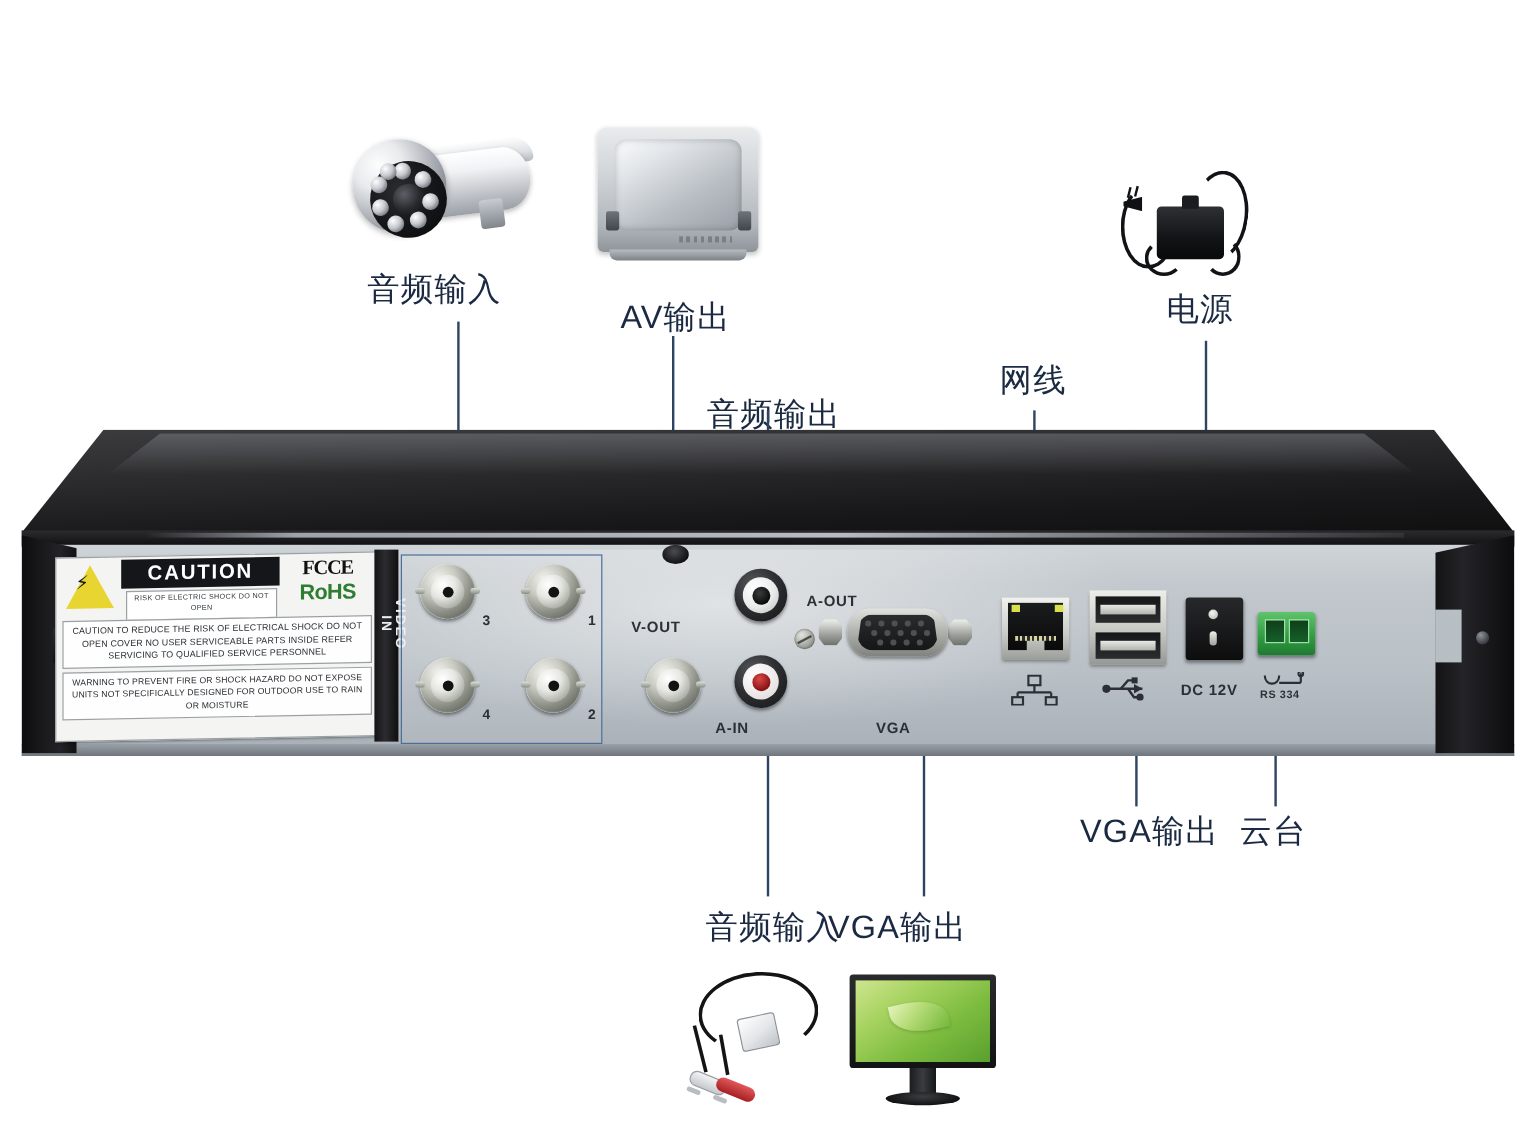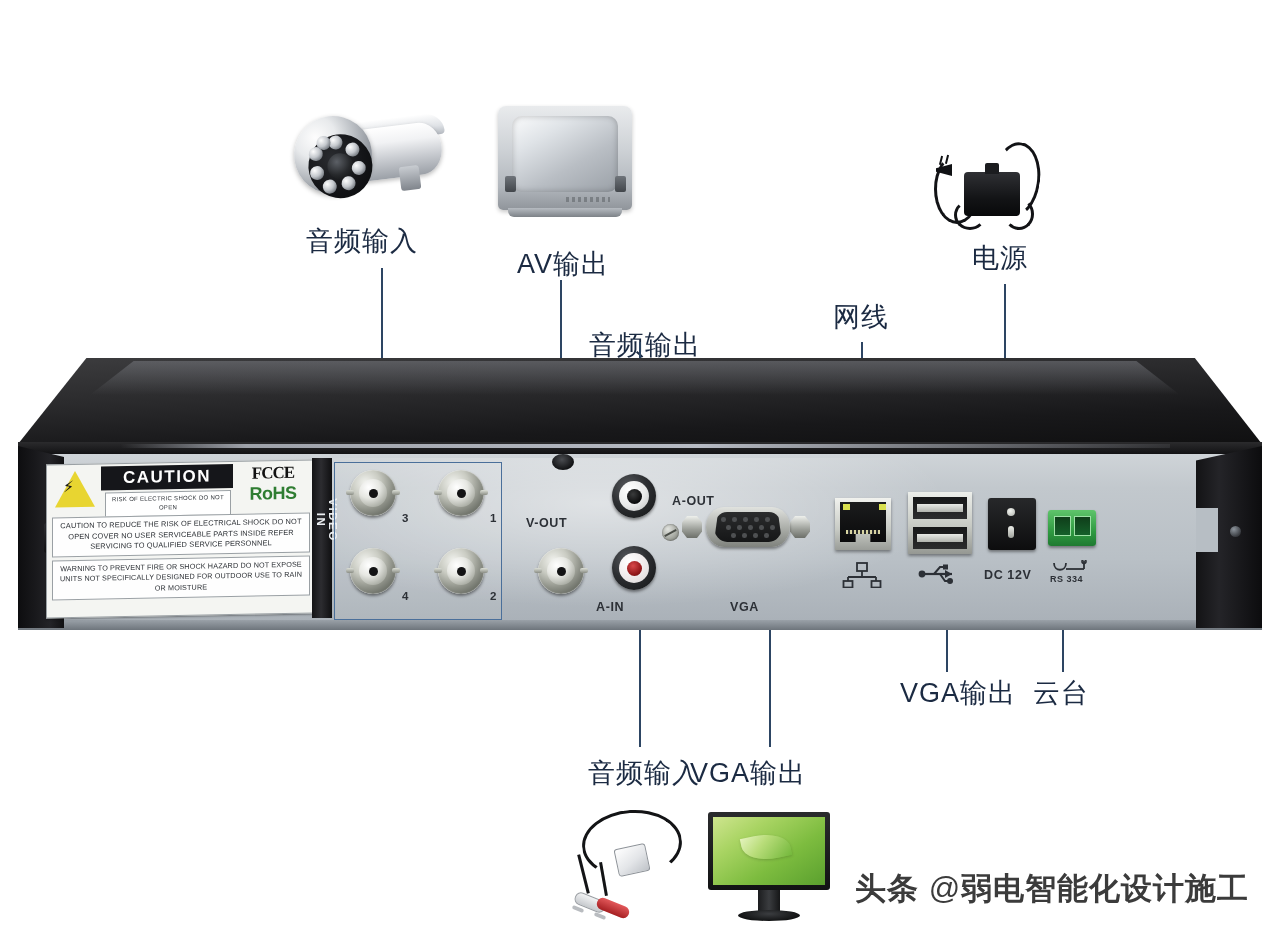--- a/index.html
+++ b/index.html
@@ -699,18 +699,14 @@
   </div>
 
   <div id="lcd">
     <div class="lcd-bezel"></div>
     <div class="lcd-screen"></div>
     <div class="lcd-leaf"></div>
     <div class="lcd-neck"></div>
     <div class="lcd-foot"></div>
   </div>
 
-  <div id="watermark">
-    <span>头条</span>
-    <span class="wm-at">@</span><span>弱电智能化设计施工</span>
-  </div>
 
 </div>
 
 </body></html>

